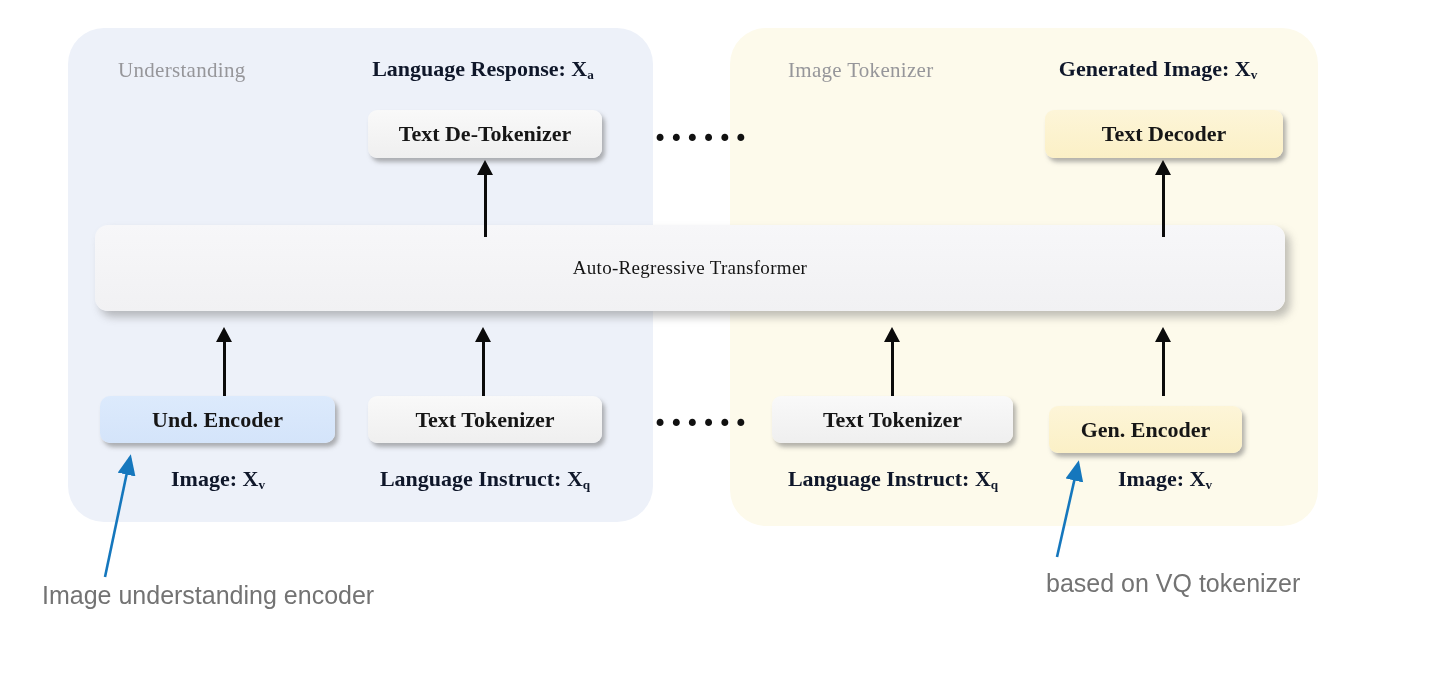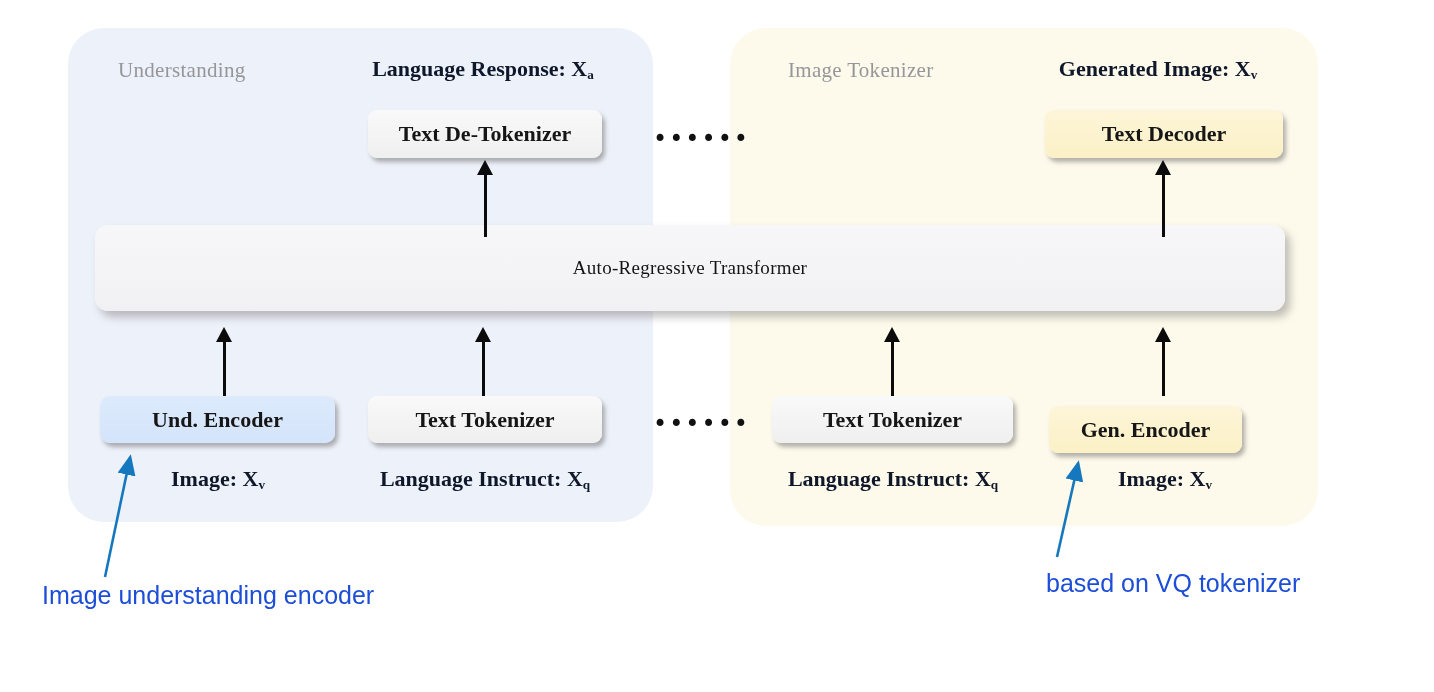--- a/index.html
+++ b/index.html
@@ -50,21 +50,21 @@
   .varrow .shaft{position:absolute;left:7px;top:11px;bottom:0;width:3px;background:#0b0b0b;}
   .varrow .head{
     position:absolute;left:0;top:0;width:0;height:0;
     border-left:8.5px solid transparent;border-right:8.5px solid transparent;
     border-bottom:15px solid #0b0b0b;
   }
   .overlay{position:absolute;left:0;top:0;pointer-events:none;}
   .annotation{
     position:absolute;
     font-family:"Liberation Sans","DejaVu Sans",sans-serif;
-    font-size:25px;line-height:31px;color:#1d4ed8;white-space:nowrap;
+    font-size:25px;line-height:31px;color:#737373;white-space:nowrap;
   }
 </style>
 </head>
 <body>
 
 <div class="page">
 
   <div class="panel panel-und"></div>
   <div class="panel panel-gen"></div>
 

